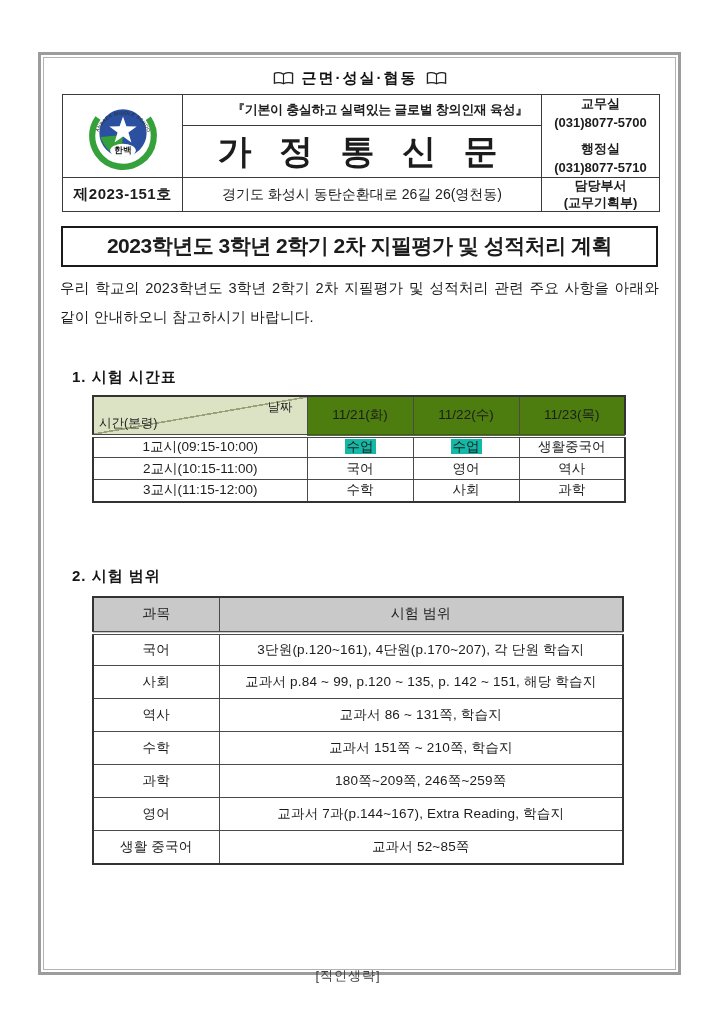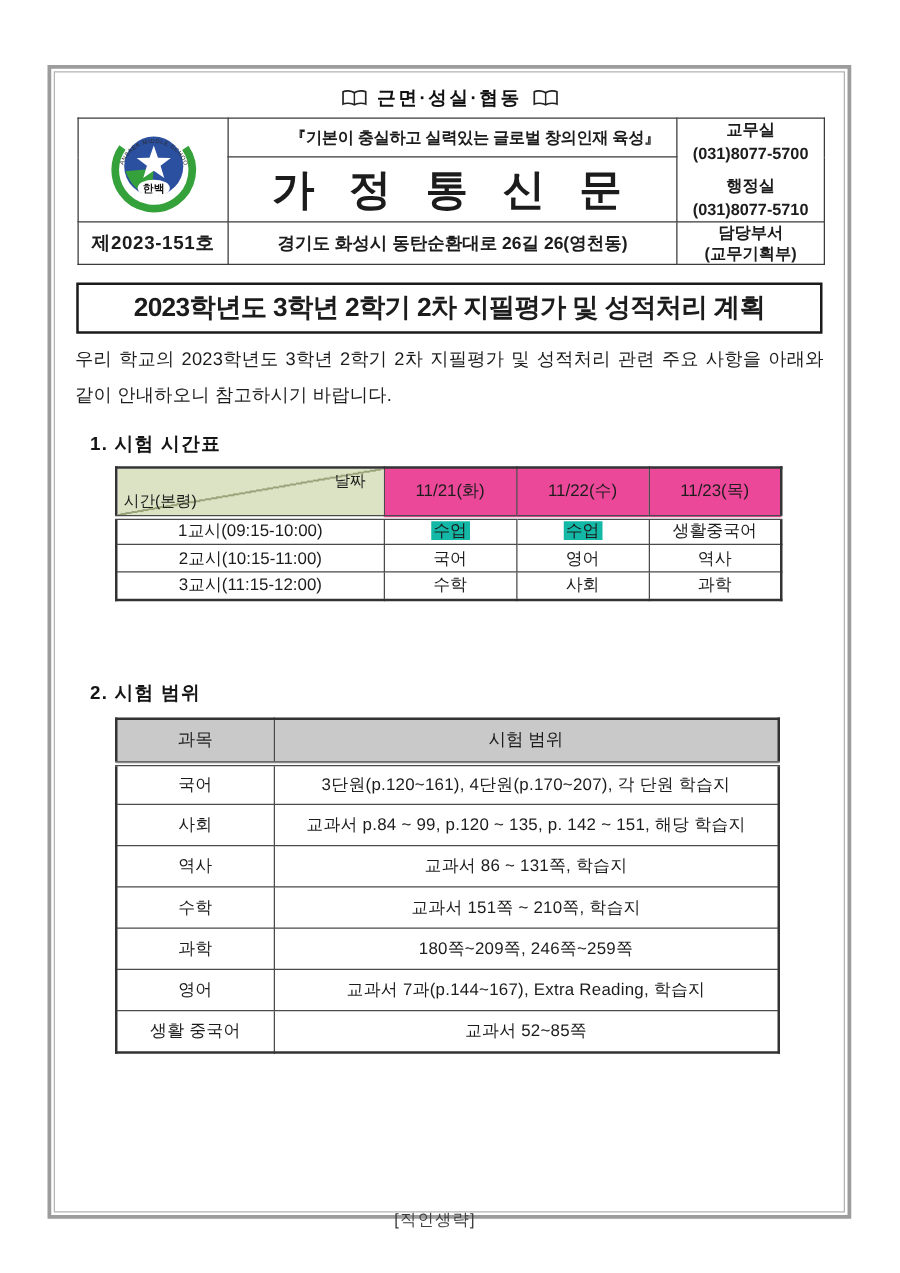--- a/index.html
+++ b/index.html
@@ -35,21 +35,21 @@
   table.masthead {
     border-collapse:collapse; table-layout:fixed;
     width:598px; margin-left:18px;
   }
   table.masthead td { border:1.6px solid #3a3a3a; text-align:center; vertical-align:middle; background:#fff; }
   .logo-cell { width:120px; }
   .contact-cell { width:118px; }
   .slogan-cell { height:28px; font-size:13px; font-weight:bold; letter-spacing:-0.3px;padding-left:36px; }
   .big-title-cell { height:46px; font-size:34px; font-weight:bold; letter-spacing:9px; white-space:nowrap; }
   .docnum-cell { height:30px; font-size:15px; font-weight:bold; letter-spacing:0.5px; }
-  .address-cell { font-size:14px; font-weight:bold; }
+  .address-cell { font-size:14px; font-weight:normal; }
   .contact-cell { font-size:13px; font-weight:bold; line-height:1.45; }
   .contact-cell .gap { display:block; height:7px; }
   .dept-cell { font-size:13px; font-weight:bold; line-height:1.25; }
 
   
   .notice-title-box {
     margin:14px 17px 0 17px;
     border:2.5px solid #1a1a1a;
     padding:4px 4px 5px 4px;
     text-align:center;
@@ -60,33 +60,33 @@
   .intro { margin:7px 16px 0 16px; }
   .intro p {
     font-size:14.6px; line-height:1.98; text-align:justify;
     letter-spacing:0.2px; word-break:keep-all;
   }
 
   
   .sec-heading {
     margin-left:28px; font-size:15px; font-weight:600; letter-spacing:1px; color:#151515;
   }
-  .sec-heading.first { margin-top:14px; }
+  .sec-heading.first { margin-top:36px; }
   .sec-heading.second { margin-top:64px; }
 
   
   table.timetable {
     border-collapse:collapse; table-layout:fixed;
     width:532px; margin:8px 0 0 48px;
     font-size:13.5px;
   }
   table.timetable td { border:1px solid #4a4a4a; text-align:center; vertical-align:middle; }
   table.timetable { border:2px solid #333; }
   table.timetable tr.head td {
-    background:#ec4899; height:40px; border-bottom:4px double #4a4a4a;
+    background:#4d7c0f; height:40px; border-bottom:4px double #4a4a4a;
   }
   table.timetable tr.body td { height:22px; background:#fff; }
   .corner-cell {
     position:relative; width:214px;
     background:
       linear-gradient(to bottom right,
         rgba(0,0,0,0) calc(50% - 0.8px),
         #97a278 calc(50% - 0.8px),
         #97a278 calc(50% + 0.8px),
         rgba(0,0,0,0) calc(50% + 0.8px)),

